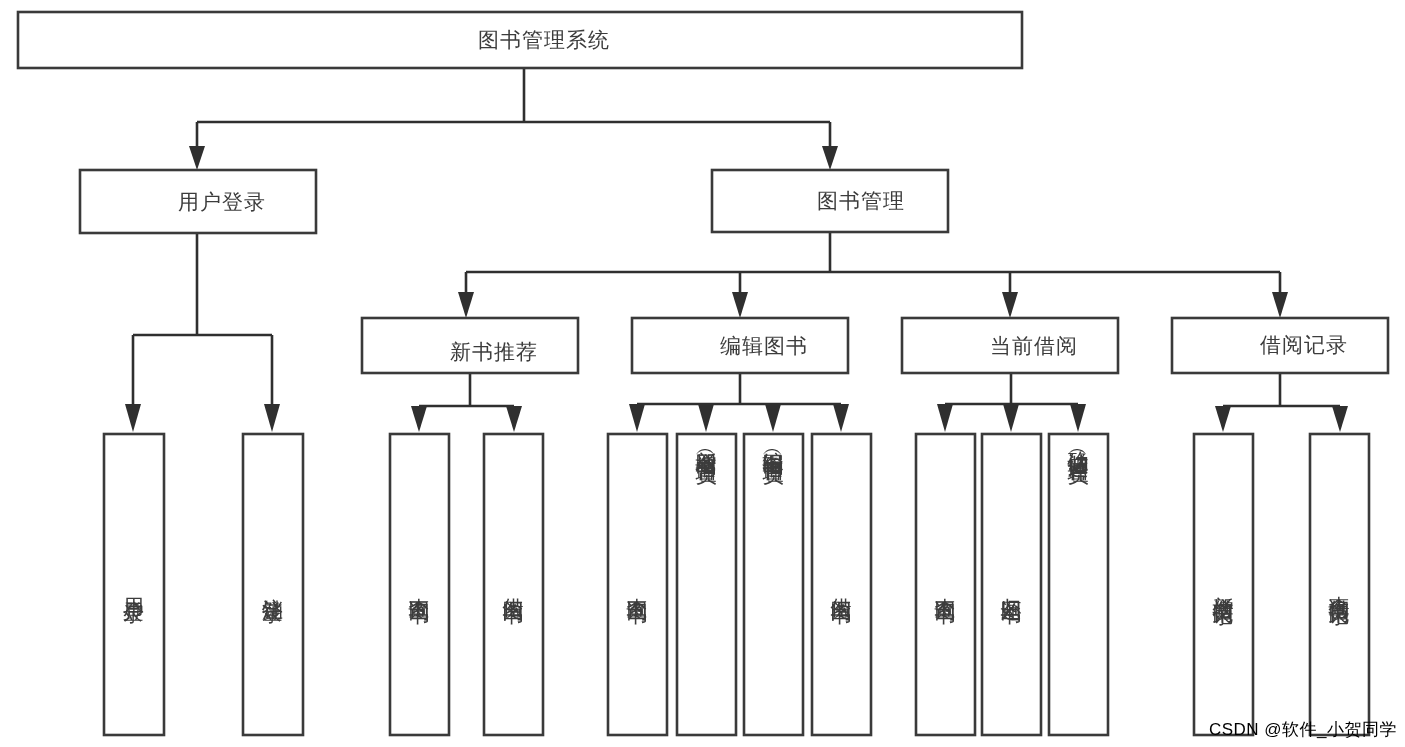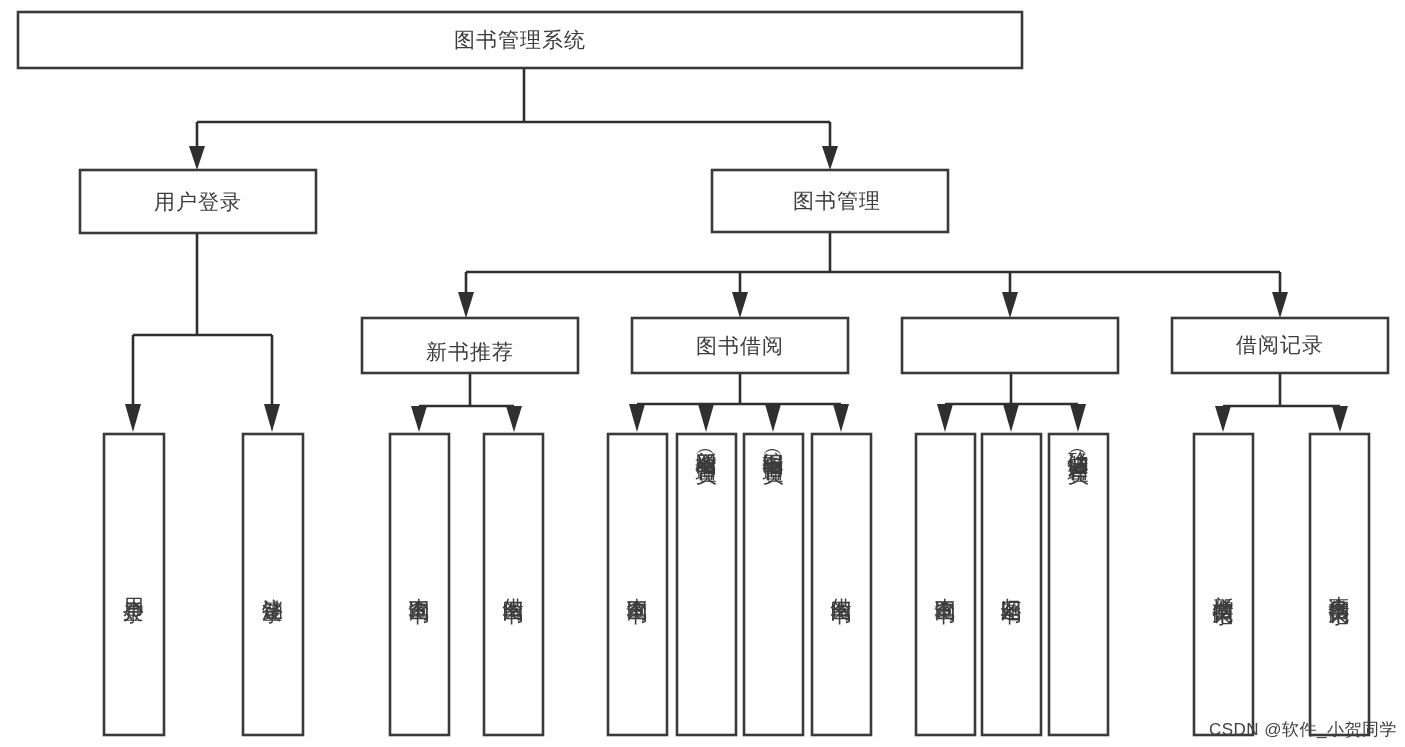--- a/index.html
+++ b/index.html
@@ -62,28 +62,29 @@
   .hlabel-box {
     position: absolute;
     display: flex;
     align-items: center;
     justify-content: center;
     pointer-events: none;
     font-family: Liberation Serif, serif;
     font-size: 21px;
     color: #3c3c3c;
     letter-spacing: 1px;
+    padding-left: 24px;
   }
   #watermark {
     position: absolute;
     right: 8px;
     bottom: 6px;
     font-family: "Liberation Sans", "DejaVu Sans", sans-serif;
     font-size: 17px;
-    color: #404040;
+    color: #000000;
     letter-spacing: 0.5px;
     white-space: nowrap;
   }
 </style>
 </head>
 <body>
 
 <div id="diagram-root">
 
   <svg id="tree-svg" viewBox="0 0 1405 747">
@@ -171,21 +172,22 @@
       <rect class="node-rect" x="1310" y="434" width="59" height="301"></rect>
     </g>
   </svg>
 
   <div class="hlabel-box" style="left:18px; top:12px; width:1004px; height:56px;">图书管理系统</div>
 
   <div class="hlabel-box" style="left:80px; top:170px; width:236px; height:63px;">用户登录</div>
   <div class="hlabel-box" style="left:712px; top:170px; width:236px; height:62px;margin-left:7px;">图书管理</div>
 
   <div class="hlabel-box" style="left:362px; top:318px; width:216px; height:67px;">新书推荐</div>
-  <div class="hlabel-box" style="left:632px; top:318px; width:216px; height:55px;">图书借阅</div>
+  <div class="hlabel-box" style="left:632px; top:318px; width:216px; height:55px;">编辑图书</div>
+  <div class="hlabel-box" style="left:902px; top:318px; width:216px; height:55px;">当前借阅</div>
   <div class="hlabel-box" style="left:1172px; top:318px; width:216px; height:54px;">借阅记录</div>
 
   <div class="vlabel-box" style="left:104px; top:434px; width:60px; height:301px;">
     <span class="vlabel-text">用户登录</span>
   </div>
   <div class="vlabel-box" style="left:243px; top:434px; width:60px; height:301px;">
     <span class="vlabel-text">注销登录</span>
   </div>
 
   <div class="vlabel-box" style="left:390px; top:434px; width:59px; height:301px;">

